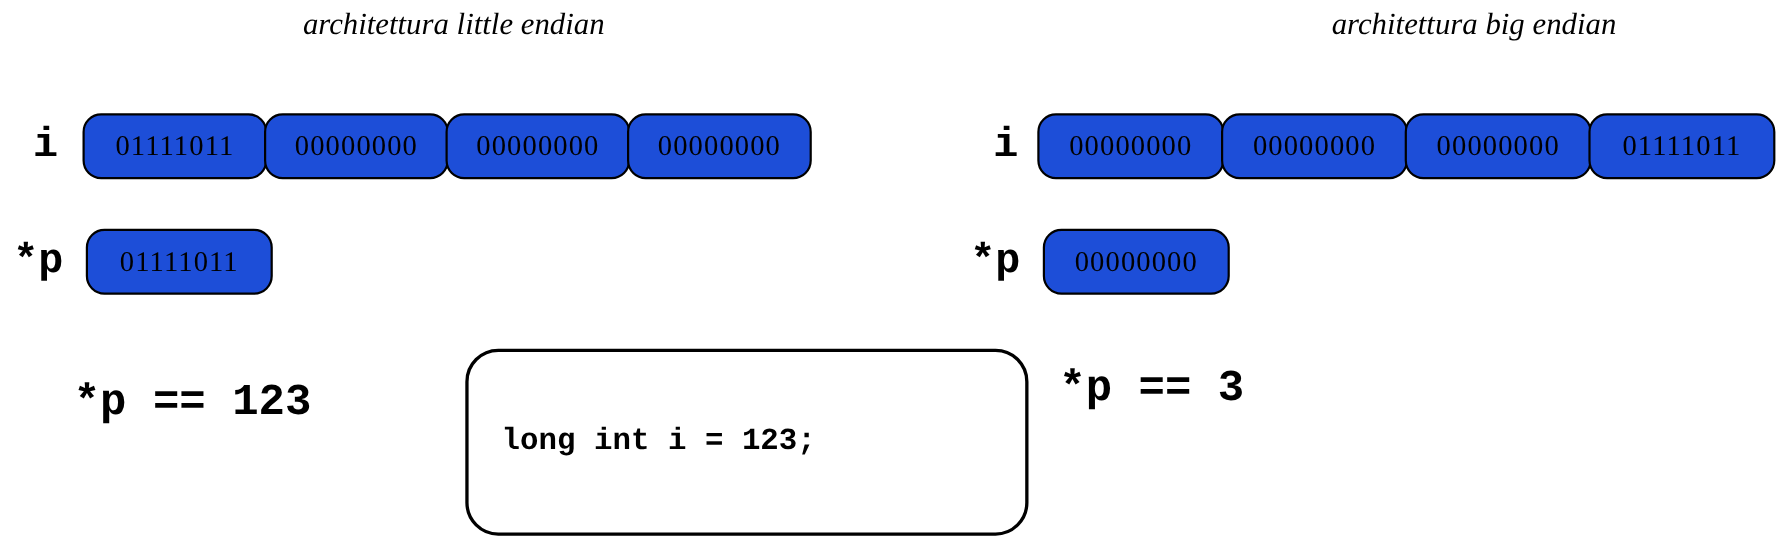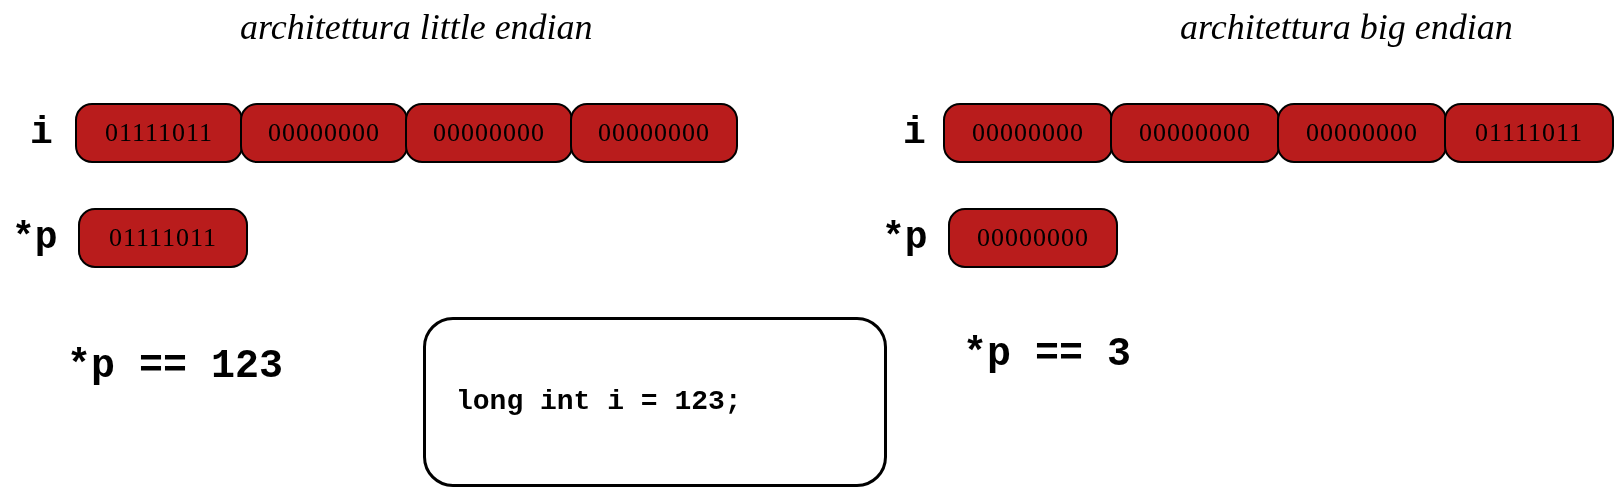--- a/index.html
+++ b/index.html
@@ -14,21 +14,21 @@
     background: #ffffff;
     overflow: hidden;
     font-family: "Liberation Serif", serif;
     color: #000000;
   }
   .abs { position: absolute; }
 
   .panel-title {
     font-family: "Liberation Serif", serif;
     font-style: italic;
-    font-size: 36px;
+    font-size: 28px;
     line-height: 1.2;
     text-align: center;
     white-space: nowrap;
     color: #000;
   }
 
   .row-label {
     font-family: "Liberation Mono", monospace;
     font-weight: bold;
     font-size: 38px;
@@ -40,21 +40,21 @@
 
   .byte-boxes {
     display: flex;
     align-items: center;
   }
   .byte-box {
     box-sizing: border-box;
     height: 60px;
     border: 2.5px solid #000;
     border-radius: 17px;
-    background: #b91c1c;
+    background: #1d4ed8;
     display: flex;
     align-items: center;
     justify-content: center;
     font-family: "Liberation Serif", serif;
     font-size: 26px;
     letter-spacing: 1px;
     color: #000;
   }
   .byte-boxes .byte-box { width: 168px; }
   .byte-boxes .byte-box + .byte-box { margin-left: -3px; }
@@ -65,21 +65,21 @@
     font-family: "Liberation Mono", monospace;
     font-weight: bold;
     font-size: 40px;
     line-height: 1.1;
     white-space: nowrap;
     color: #000;
   }
 
   .code-box {
     box-sizing: border-box;
-    width: 464px;
+    width: 512px;
     height: 170px;
     border: 3px solid #000;
     border-radius: 30px;
     background: #fff;
     display: flex;
     flex-direction: column;
     justify-content: center;
     gap: 27px;
     padding-left: 30px;
   }

